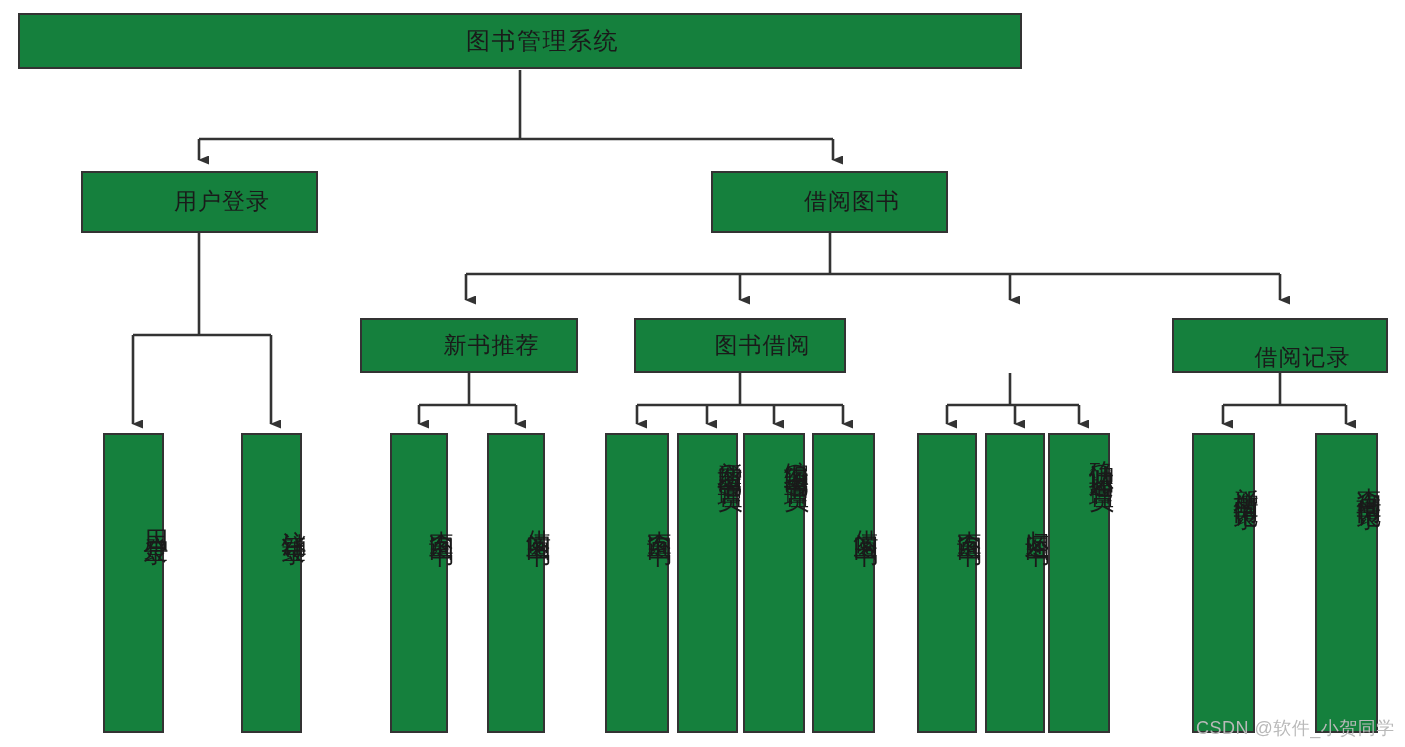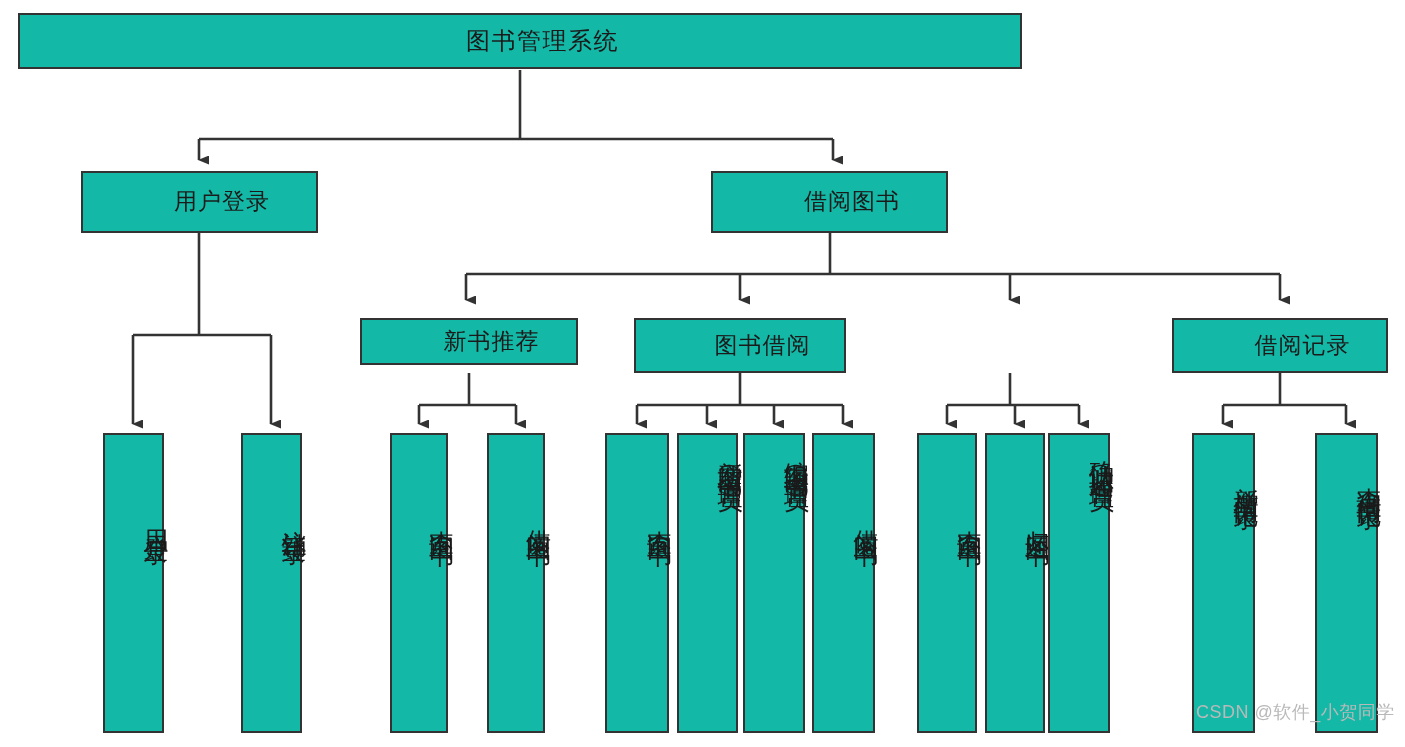--- a/index.html
+++ b/index.html
@@ -21,21 +21,21 @@
     position: absolute;
     left: 0;
     top: 0;
     width: 1405px;
     height: 747px;
     pointer-events: none;
   }
   .node {
     position: absolute;
     box-sizing: border-box;
-    background: #14b8a6;
+    background: #15803d;
     border: 2px solid #333333;
     display: flex;
     align-items: center;
     justify-content: center;
     color: #1a1a1a;
     z-index: 2;
     padding-left: 45px;
   }
   .node-label {
     text-align: center;
@@ -132,27 +132,27 @@
     <span class="node-label">图书管理系统</span>
   </div>
 
   <div class="node horiz" style="left:81px; top:171px; width:237px; height:62px;">
     <span class="node-label">用户登录</span>
   </div>
   <div class="node horiz" style="left:711px; top:171px; width:237px; height:62px;">
     <span class="node-label">借阅图书</span>
   </div>
 
-  <div class="node horiz" style="left:360px; top:318px; width:218px; height:47px;">
+  <div class="node horiz" style="left:360px; top:318px; width:218px; height:55px;">
     <span class="node-label">新书推荐</span>
   </div>
   <div class="node horiz" style="left:634px; top:318px; width:212px; height:55px;align-items:center;">
     <span class="node-label">图书借阅</span>
   </div>
-  <div class="node horiz" style="left:1172px; top:318px; width:216px; height:55px;">
+  <div class="node horiz" style="left:1172px; top:318px; width:216px; height:55px;align-items:flex-end;">
     <span class="node-label">借阅记录</span>
   </div>
 
   <div class="node leaf" style="left:103px; top:433px; width:61px; height:300px; padding-top:75px;">
     <span class="node-label">用户登录</span>
   </div>
   <div class="node leaf" style="left:241px; top:433px; width:61px; height:300px; padding-top:75px;">
     <span class="node-label">注销登录</span>
   </div>
 
@@ -186,15 +186,15 @@
     <span class="node-label">确认归还（管理员）</span>
   </div>
 
   <div class="node leaf" style="left:1192px; top:433px; width:63px; height:300px; padding-top:32px;">
     <span class="node-label">新增借阅记录</span>
   </div>
   <div class="node leaf" style="left:1315px; top:433px; width:63px; height:300px; padding-top:32px;">
     <span class="node-label">查询借阅记录</span>
   </div>
 
-  <div class="watermark" style="left:1196px; top:700px;">CSDN @软件_小贺同学</div>
+  <div class="watermark" style="left:1196px; top:716px;">CSDN @软件_小贺同学</div>
 
 </div>
 
 </body></html>

